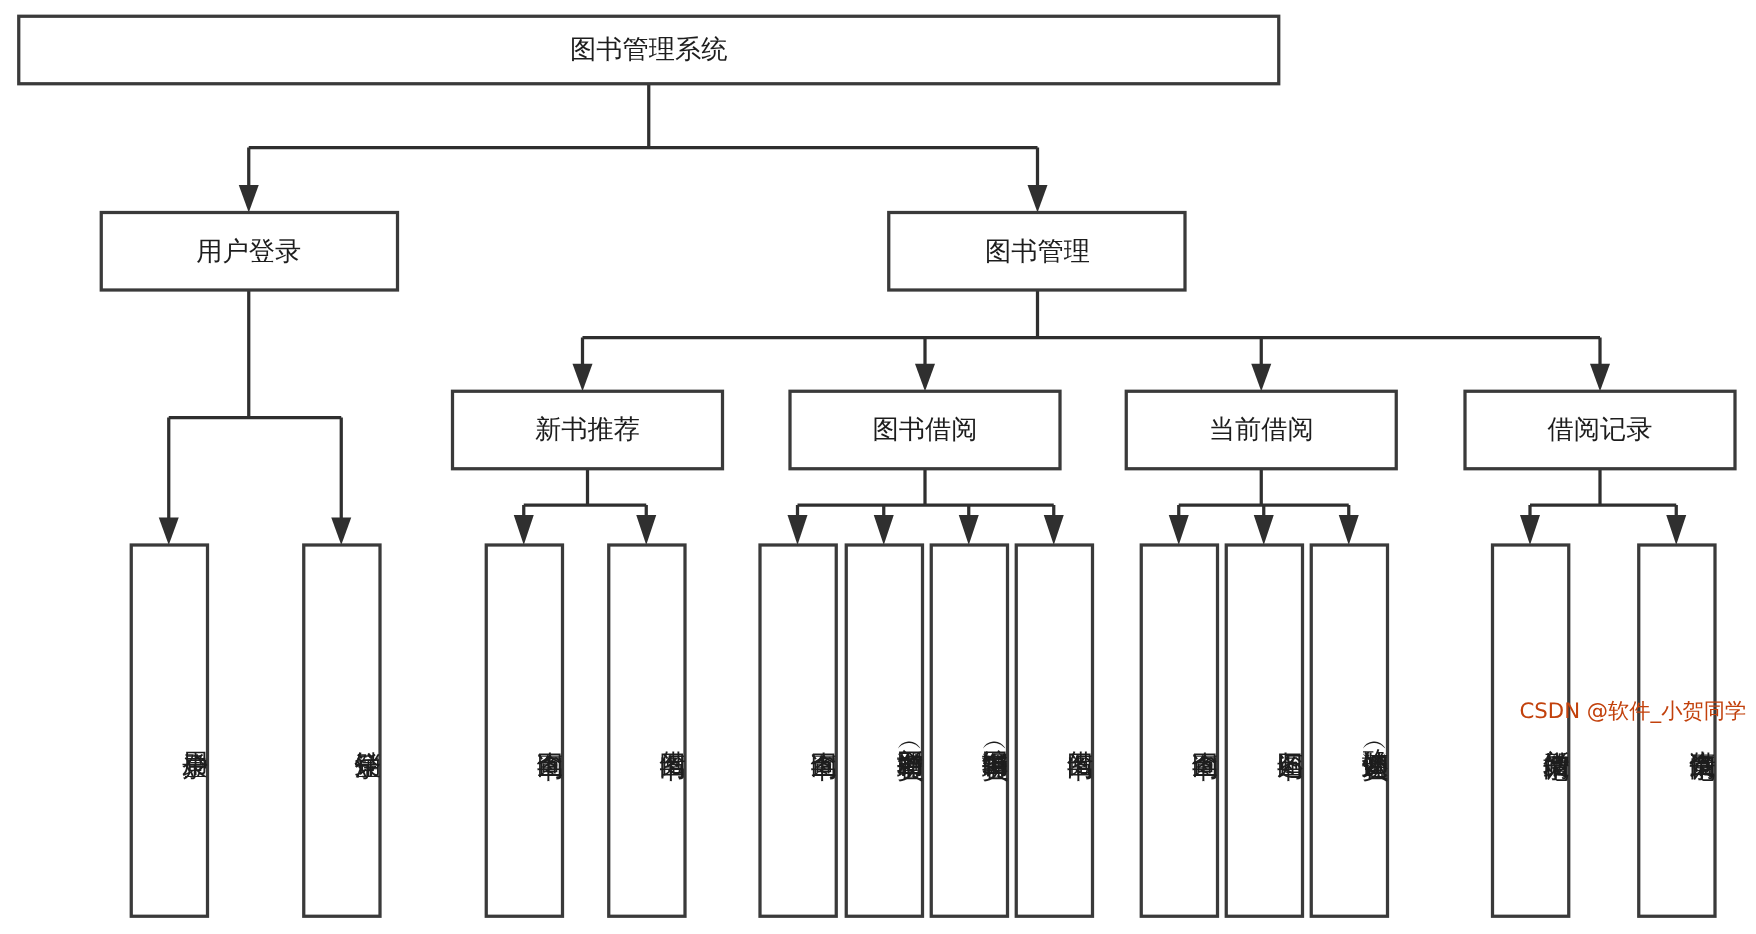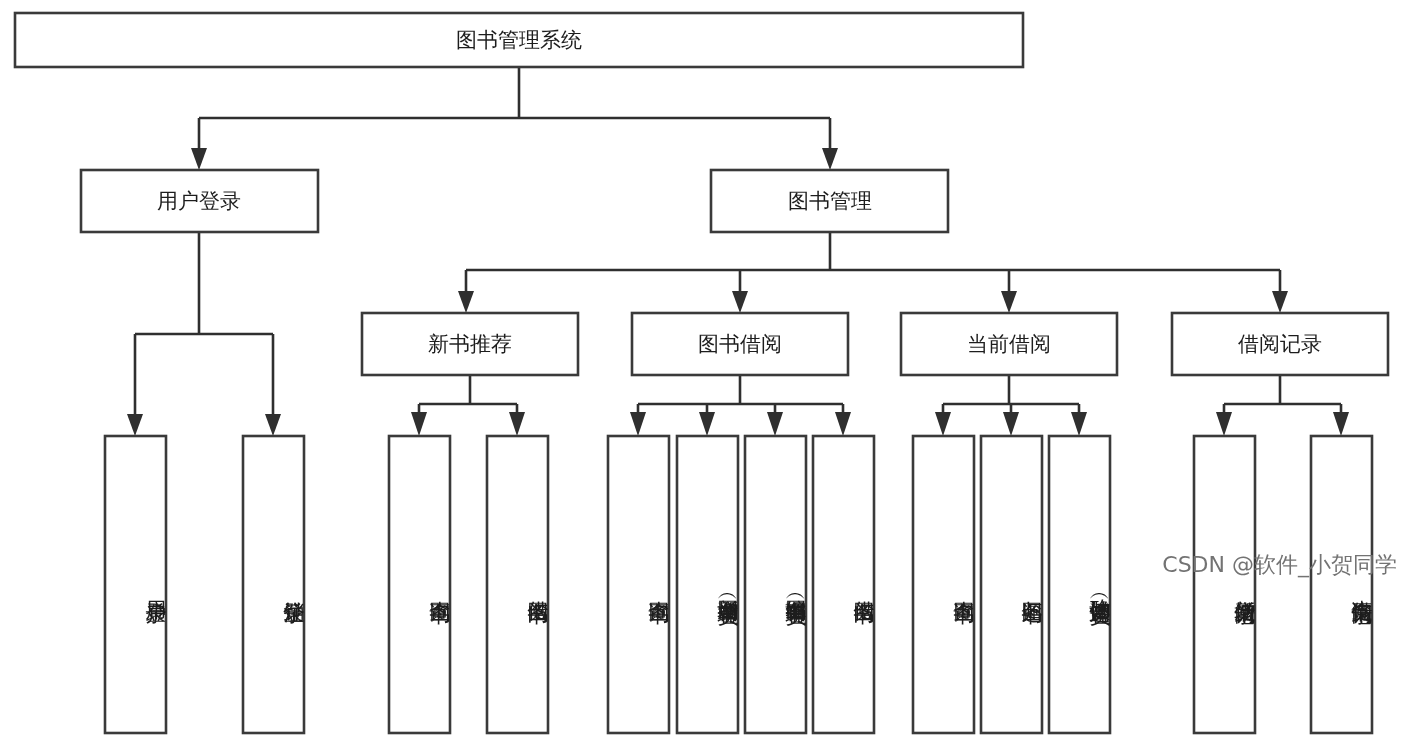--- a/index.html
+++ b/index.html
@@ -63,22 +63,22 @@
     align-items: flex-start;
     justify-content: center;
     white-space: nowrap;
     pointer-events: none;
   }
   .watermark {
     position: absolute;
     right: 8px;
     bottom: 4px;
     font-family: "DejaVu Sans", "Liberation Sans", sans-serif;
-    font-size: 22px;
-    color: #737373;
+    font-size: 17px;
+    color: #c2410c;
     white-space: nowrap;
   }
 </style>
 </head>
 <body>
 
 <div id="diagram-root">
 
   <svg class="flow" viewBox="0 0 1405 747">
 

